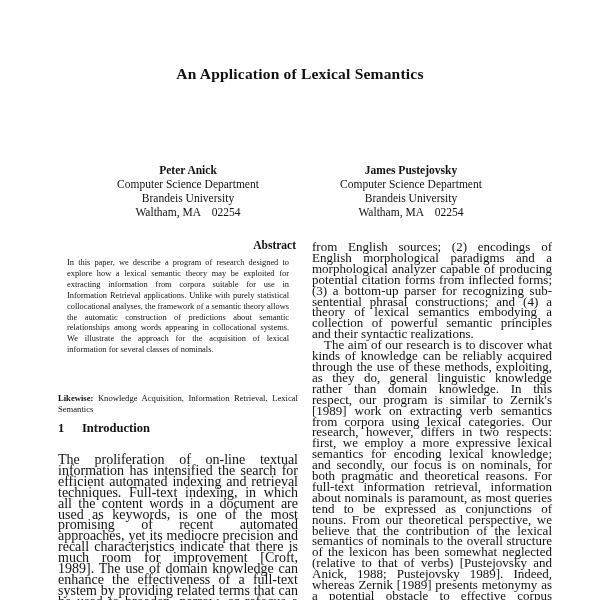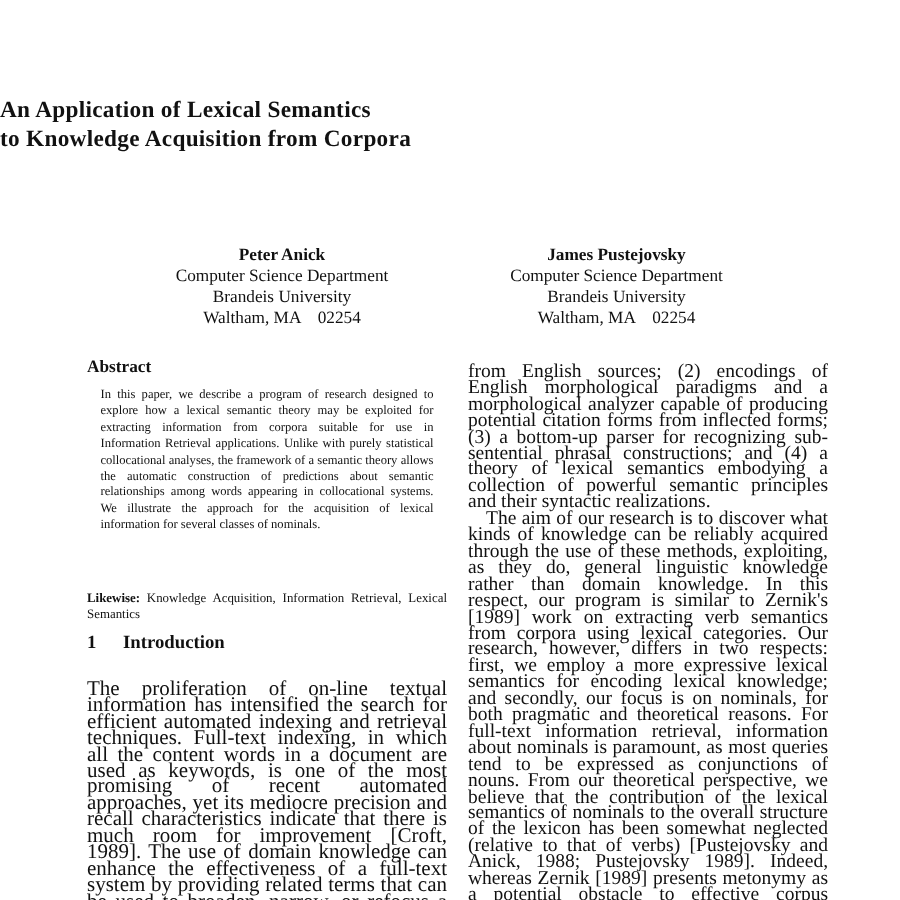--- a/index.html
+++ b/index.html
@@ -1,39 +1,38 @@
 <!DOCTYPE html>
 <html><head>
   <meta charset="utf-8">
   <style>
     html, body { margin: 0; padding: 0; background: #ffffff; }
     body { width: 600px; height: 600px; overflow: hidden; position: relative; font-family: "Liberation Serif", "DejaVu Serif", serif; color: #111; }
-    .title { position: absolute; left: 0; width: 600px; top: 64px; text-align: left; font-weight: bold; font-size: 15.5px; line-height: 19px; letter-spacing: 0.2px; }
+    .title { position: absolute; left: 0; width: 600px; top: 64px; text-align: center; font-weight: bold; font-size: 15.5px; line-height: 19px; letter-spacing: 0.2px; }
     .author { position: absolute; top: 127px; width: 230px; text-align: center; font-size: 11.5px; line-height: 14px; margin-top: 36px; }
     .author .name { font-weight: bold; }
     .author.a1 { left: 73px; }
     .author.a2 { left: 296px; }
-    .abstract-head { position: absolute; left: 58px; top: 239px; width: 238px; text-align: left; font-weight: bold; font-size: 11.5px; }
+    .abstract-head { position: absolute; left: 58px; top: 239px; width: 238px; text-align: right; font-weight: bold; font-size: 11.5px; }
     .abstract-body { position: absolute; left: 67px; top: 258px; width: 222px; font-size: 8.4px; line-height: 10.9px; text-align: justify; }
     .keywords { position: absolute; left: 58px; top: 393px; width: 240px; font-size: 8.6px; line-height: 10.9px; text-align: justify; }
     .keywords b { font-weight: bold; }
     .sec-head { position: absolute; left: 58px; top: 421px; width: 240px; font-size: 12.5px; font-weight: bold; }
     .sec-head .num { display: inline-block; width: 24px; }
     .intro-body { position: absolute; left: 58px; top: 455px; width: 240px; font-size: 14px; line-height: 10.9px; text-align: justify; }
     .right-body { position: absolute; left: 312px; top: 242px; width: 240px; font-size: 13px; line-height: 10.9px; text-align: justify; }
     .right-body p { margin: 0; }
     .right-body p + p { text-indent: 12px; }
     p { margin: 0; }
   </style>
 </head>
 <body>
 
 <div class="title">
   <div>An Application of Lexical Semantics</div>
-  <div>to Knowledge Acquisition from Corpora</div>
 </div>
 
 <div class="author a1">
   <div class="name">Peter Anick</div>
   <div>Computer Science Department</div>
   <div>Brandeis University</div>
   <div style="white-space:pre;">Waltham, MA    02254</div>
 </div>
 
 <div class="author a2">

